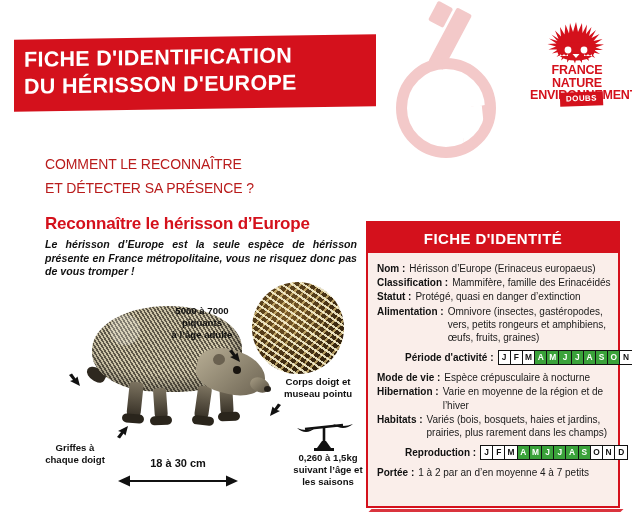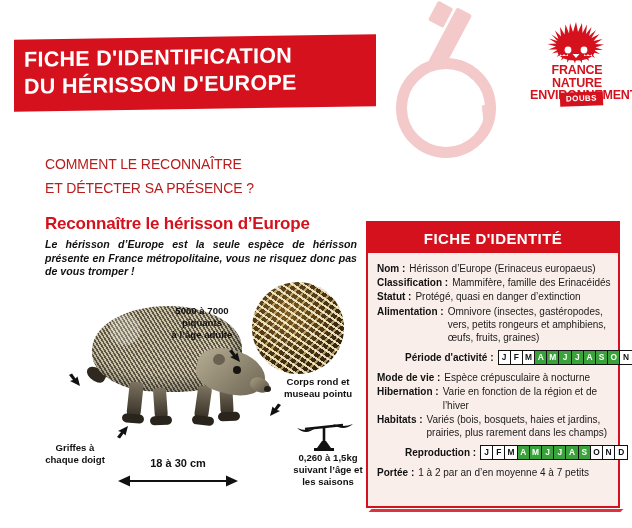--- a/index.html
+++ b/index.html
@@ -191,21 +191,21 @@
       <div class="hog-snout"></div>
       <div class="hog-eye"></div>
       <div class="hog-nose"></div>
     </div>
 
     <div class="anno anno-spines" style="white-space:pre-line">5000 à 7000
 piquants
 à l’âge adulte</div>
     <div class="anno anno-claws" style="white-space:pre-line">Griffes à
 chaque doigt</div>
-    <div class="anno anno-body" style="white-space:pre-line">Corps rond et
+    <div class="anno anno-body" style="white-space:pre-line">Corps doigt et
 museau pointu</div>
     <div class="anno anno-weight" style="white-space:pre-line">0,260 à 1,5kg
 suivant l’âge et
 les saisons</div>
     <div class="anno anno-size">18 à 30 cm</div>
 
     <svg class="arrow a-spines" viewBox="0 0 16 16">
         <path d="M14 14 L4 9 L7 8 L3 3 L6 1.5 L9.5 6.5 L11.5 4.5 Z" fill="#111"></path>
       </svg>
     <svg class="arrow a-tail" viewBox="0 0 16 16">
@@ -274,21 +274,21 @@
             <span class="m">D</span>
           </span>
       </div>
 
       <div class="row">
         <span class="lbl">Mode de vie :</span>
         <span class="val">Espèce crépusculaire à nocturne</span>
       </div>
       <div class="row">
         <span class="lbl">Hibernation :</span>
-        <span class="val">Varie en fonction de la région et de l’hiver</span>
+        <span class="val">Varie en moyenne de la région et de l’hiver</span>
       </div>
       <div class="row">
         <span class="lbl">Habitats :</span>
         <span class="val">Variés (bois, bosquets, haies et jardins, prairies, plus rarement dans les champs)</span>
       </div>
 
       <div class="row sp">
         <span class="lbl">Reproduction :</span>
         <span class="months" id="repro-months">
             <span class="m">J</span>

